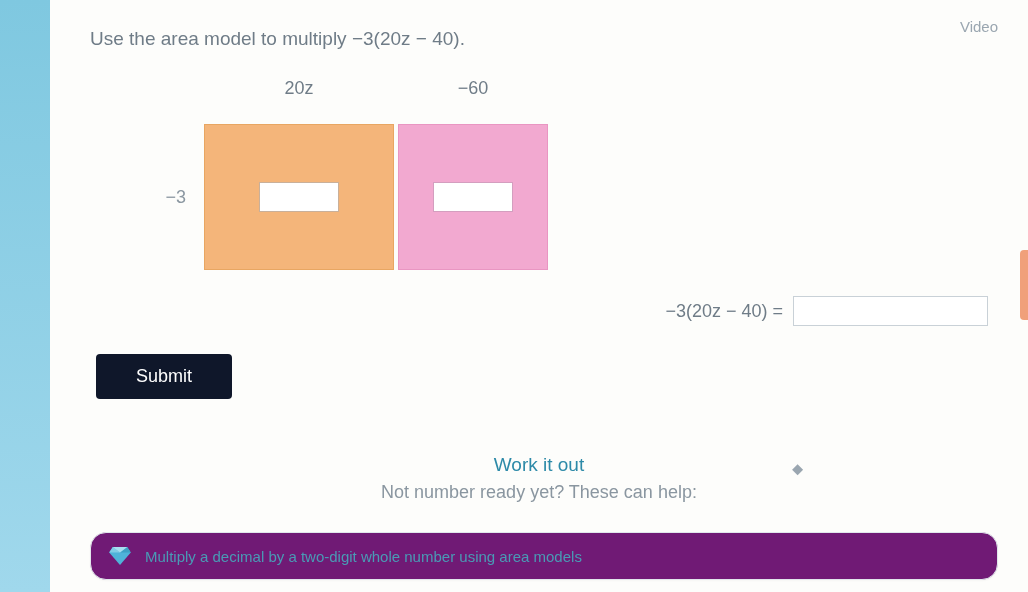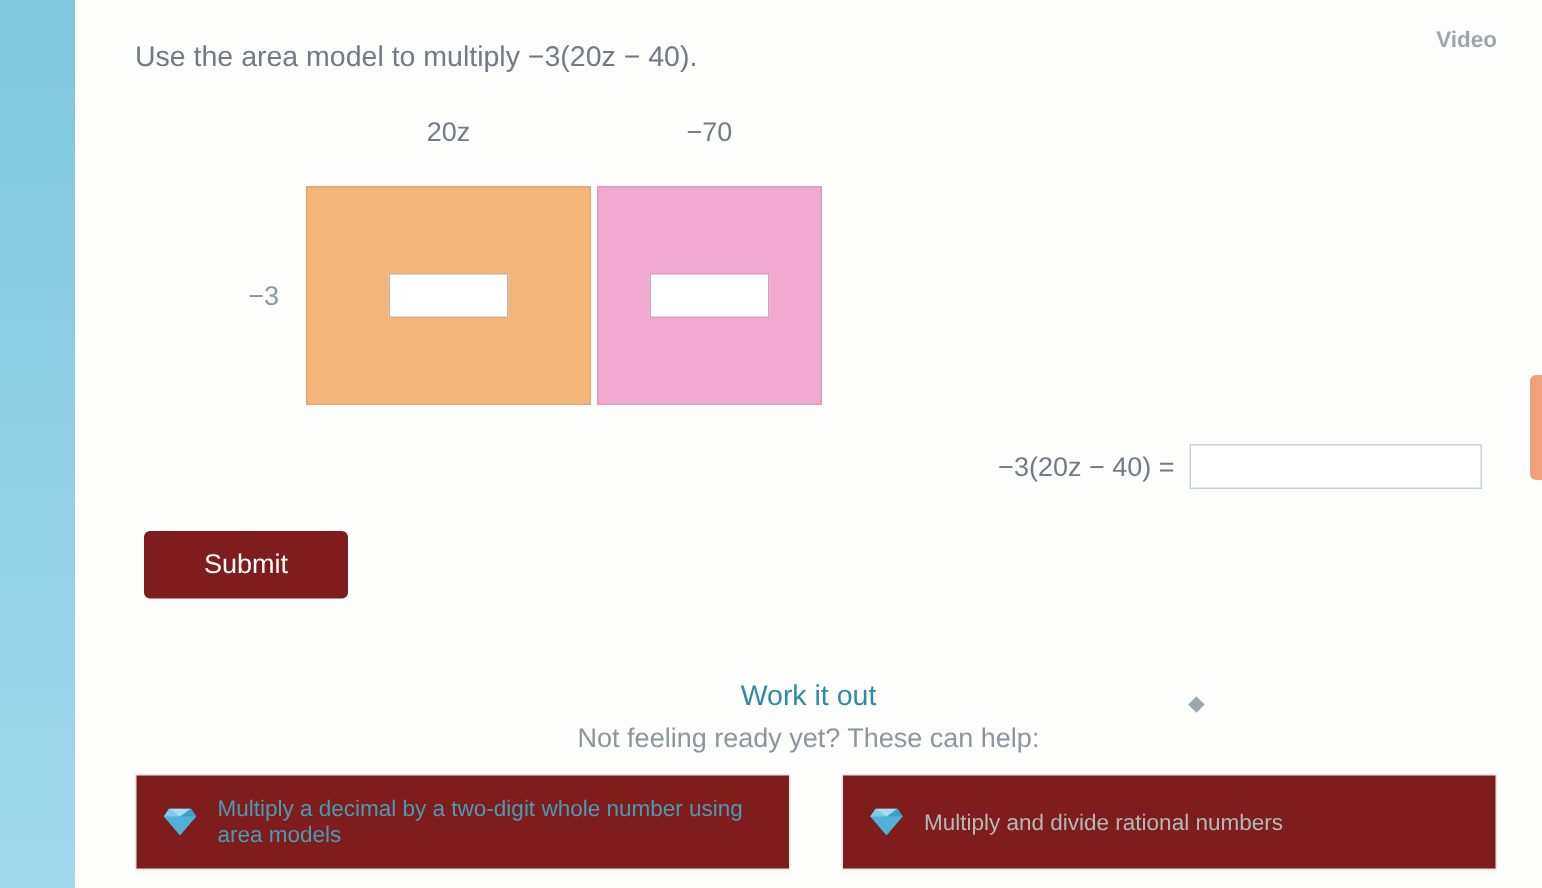--- a/index.html
+++ b/index.html
@@ -20,21 +20,21 @@
     left: 50px; top: 0; right: 0; bottom: 0;
     background: #fdfdfb;
     padding: 28px 40px 0 40px;
     filter: blur(0.3px);
   }
   .video-link {
     position: absolute;
     top: 18px; right: 30px;
     color: #9aa6b0;
     font-size: 15px;
-    font-weight: 700;
+    font-weight: 400;
   }
   .prompt-line {
     color: #6f7c87;
     font-size: 19px;
     margin-bottom: 22px;
   }
   .area-model {
     margin: 14px 0 26px 60px;
     display: grid;
     grid-template-columns: 50px 190px 150px;
@@ -75,21 +75,21 @@
   .eq-line input {
     width: 195px; height: 30px;
     margin-left: 10px;
     border: 1px solid #c9d1d7;
     background: #fff;
     font-size: 15px;
     padding: 0 6px;
   }
   .submit-btn {
     display: inline-block;
-    background: #7f1d1d;
+    background: #0f172a;
     color: #fff;
     font-size: 18px;
     font-weight: 500;
     padding: 12px 40px;
     border: none;
     border-radius: 4px;
     margin-left: 6px;
     cursor: pointer;
   }
   .work-it {
@@ -116,23 +116,23 @@
   }
   .help-row {
     position: absolute;
     left: 40px; right: 30px;
     bottom: 12px;
     display: flex;
     gap: 34px;
   }
   .help-card {
     flex: 1;
-    background: #7f1d1d;
+    background: #701a75;
     border: 1px solid #e1e7ec;
-    border-radius: 1px;
+    border-radius: 16px;
     padding: 14px 18px;
     display: flex;
     align-items: center;
     gap: 14px;
     color: #4a9ab5;
     font-size: 15px;
     box-shadow: 0 1px 2px rgba(0,0,0,0.03);
   }
   .help-card.faded { color: #b3b8bd; }
   .gem {
@@ -156,65 +156,54 @@
 
 <div class="page">
 
   <a class="video-link">Video</a>
 
   <p class="prompt-line">Use the area model to multiply −3(20z − 40).</p>
 
   <div class="area-model">
     <div></div>
     <div class="hdr">20z</div>
-    <div class="hdr">−70</div>
+    <div class="hdr">−60</div>
 
     <div class="row-lbl">−3</div>
     <div class="cell cell-orange">
       <input type="text" value="" style="">
     </div>
     <div class="cell cell-pink">
       <input type="text" value="" style="">
     </div>
   </div>
 
 
   <div class="eq-line">
     <span>−3(20z − 40) =</span>
     <input type="text" value="" style="">
   </div>
 
   <button class="submit-btn">Submit</button>
 
   <div class="work-it">
     <a href="#">Work it out</a>
-    <div class="not-ready">Not feeling ready yet? These can help:</div>
+    <div class="not-ready">Not number ready yet? These can help:</div>
   </div>
 
   <span class="cursor">⬥</span>
 
   <div class="help-row">
     <div class="help-card">
       <span class="gem">
         <svg viewBox="0 0 24 20">
             <polygon points="4,0 20,0 24,6 12,20 0,6" fill="#4fb3d9"></polygon>
             <polygon points="4,0 12,6 0,6" fill="#7fcce6"></polygon>
             <polygon points="20,0 24,6 12,6" fill="#3da0c4"></polygon>
             <polygon points="4,0 20,0 12,6" fill="#a8def0"></polygon>
           </svg>
       </span>
       <span>Multiply a decimal by a two-digit whole number using area models</span>
     </div>
-    <div class="help-card faded">
-      <span class="gem">
-        <svg viewBox="0 0 24 20">
-            <polygon points="4,0 20,0 24,6 12,20 0,6" fill="#4fb3d9"></polygon>
-            <polygon points="4,0 12,6 0,6" fill="#7fcce6"></polygon>
-            <polygon points="20,0 24,6 12,6" fill="#3da0c4"></polygon>
-            <polygon points="4,0 20,0 12,6" fill="#a8def0"></polygon>
-          </svg>
-      </span>
-      <span>Multiply and divide rational numbers</span>
-    </div>
   </div>
 
   <div class="right-edge"></div>
 </div>
 
 </body></html>

